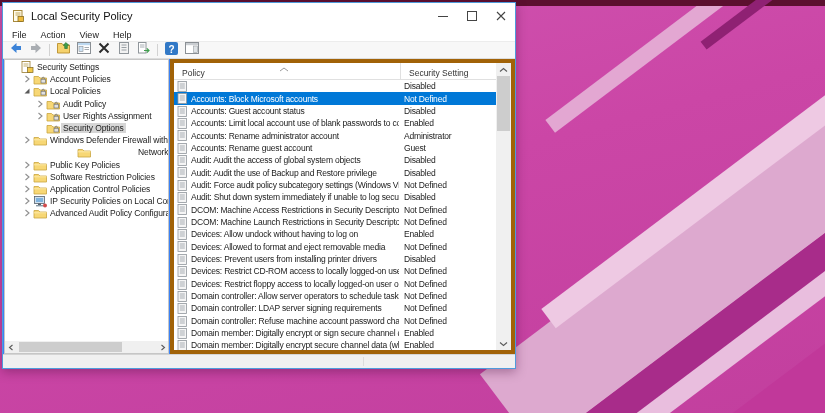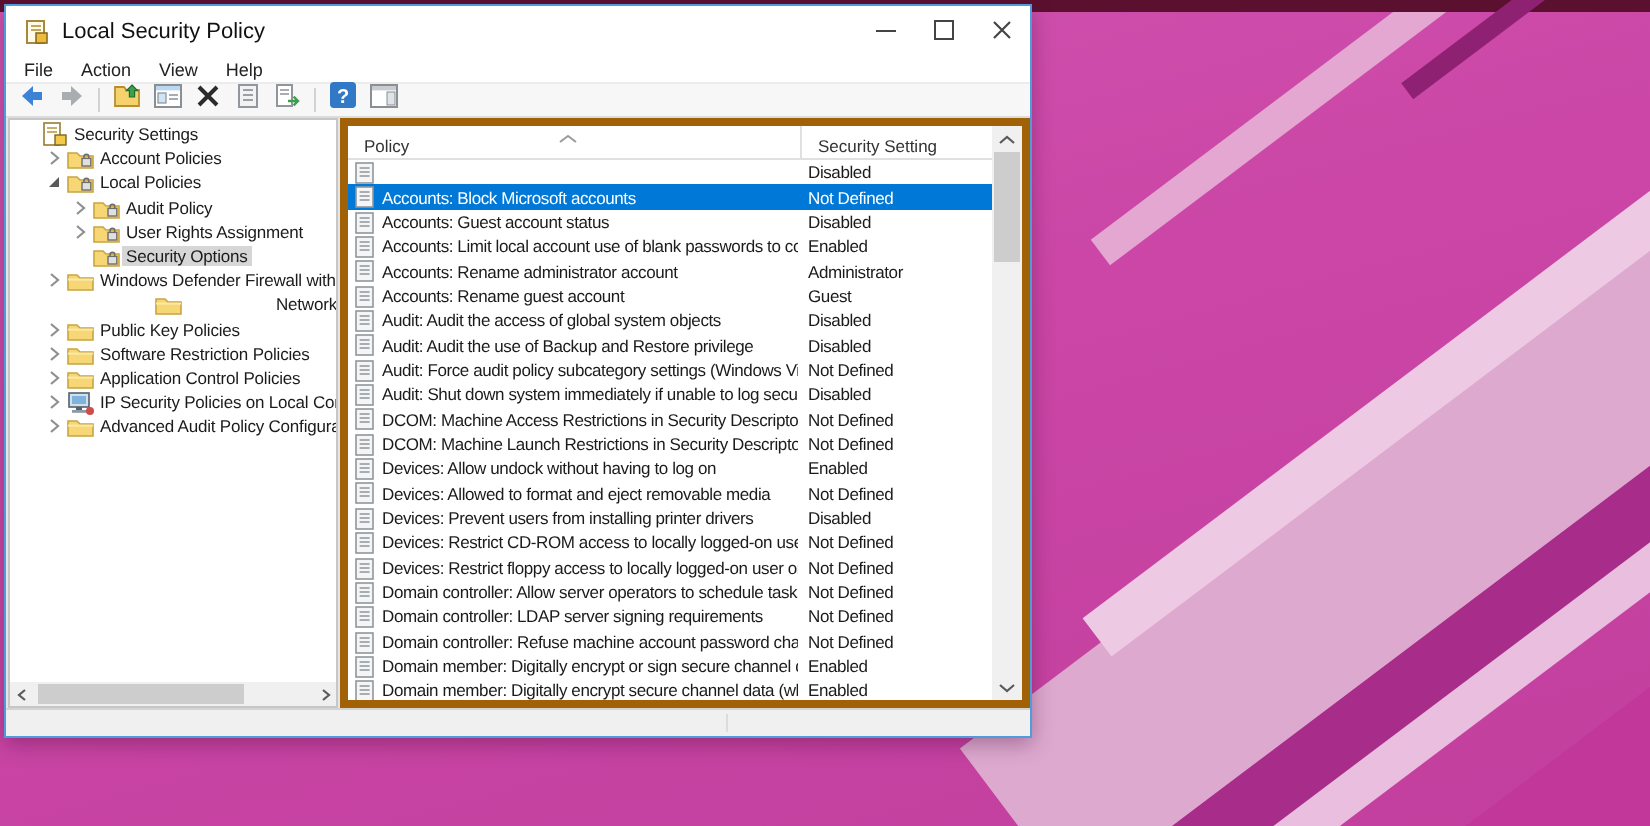--- a/index.html
+++ b/index.html
@@ -34,21 +34,21 @@
 
   .menubar { height:14px; display:flex; align-items:center; background:#fff;
     border-bottom:1px solid #ececec; padding-left:2px; flex:0 0 auto; }
   .menu-item { font-size:9px; color:#222; padding:0 7px; height:100%; display:flex; align-items:center; }
 
   .toolbar { height:17px; background:#f7f7f7; border-bottom:1px solid #dcdcdc;
     display:flex; align-items:center; padding-left:3px; gap:1px; flex:0 0 auto; }
   .tool-btn { width:19px; height:15px; display:flex; align-items:center; justify-content:center; }
   .tool-sep { width:1px; height:12px; background:#d2d2d2; margin:0 3px; }
 
-  .content { position:relative; flex:1 1 auto; background:#e5e5e5; }
+  .content { position:relative; flex:1 1 auto; background:#3b82f6; }
 
   
   .tree-pane { position:absolute; left:1px; top:0; width:165px; height:295px;
     border:1px solid #c6c6c6; background:#fff; overflow:hidden; }
   .tree-rows { position:absolute; left:0; top:1px; right:0; bottom:12px; overflow:hidden; }
   .tree-row { height:12.2px; display:flex; align-items:center; white-space:nowrap; font-size:8.5px; color:#1b1b1b; }
   .tree-expander { width:10px; flex:0 0 auto; display:flex; justify-content:center; }
   .tree-ico { width:16px; flex:0 0 auto; display:flex; justify-content:center; }
   .tree-label { padding:0 2px; letter-spacing:-0.1px; }
   .tree-label.sel { background:#d6d6d6; }

